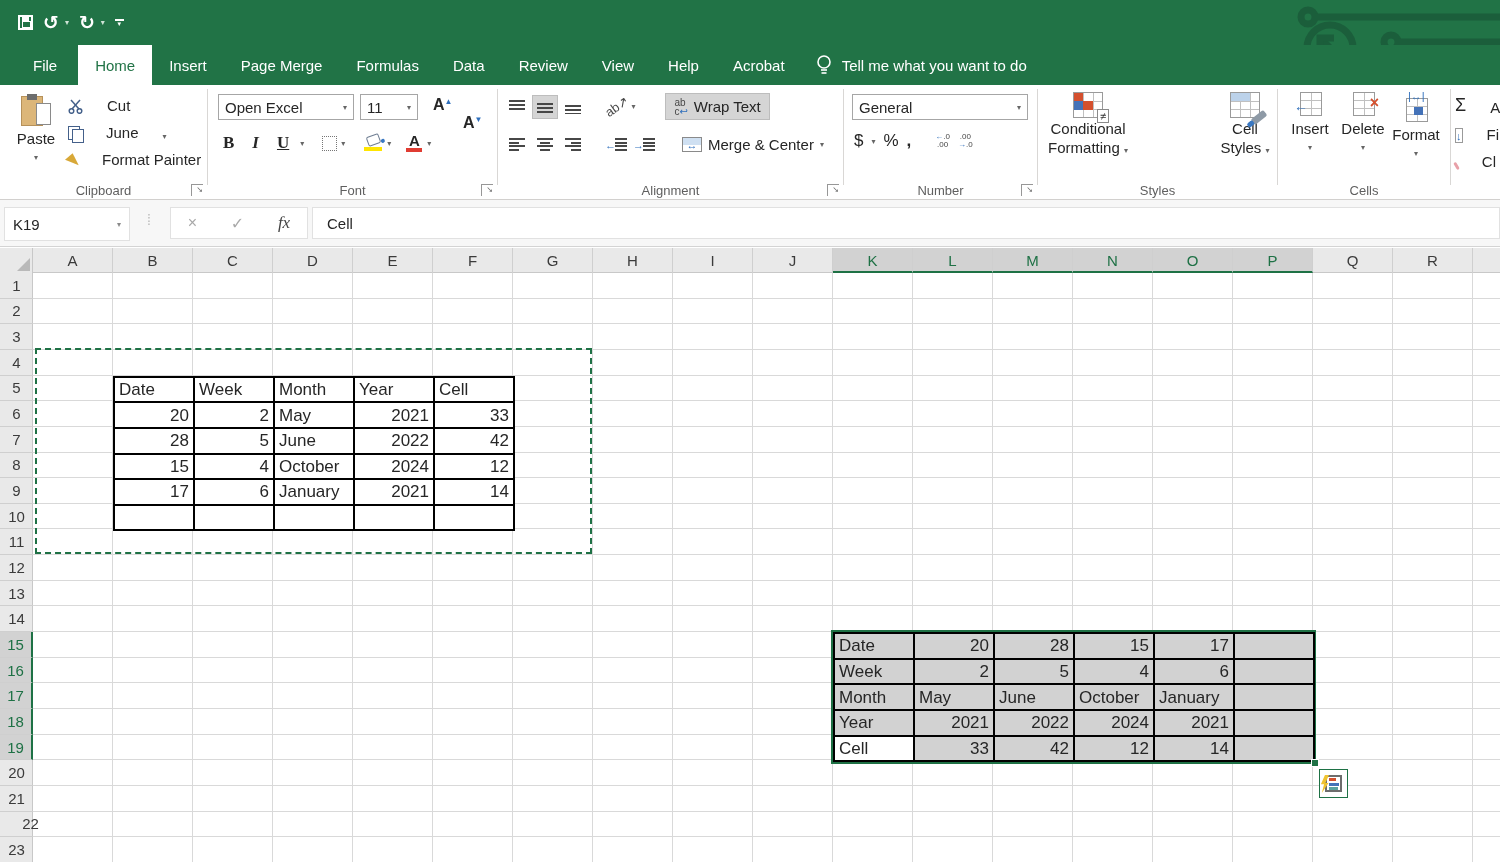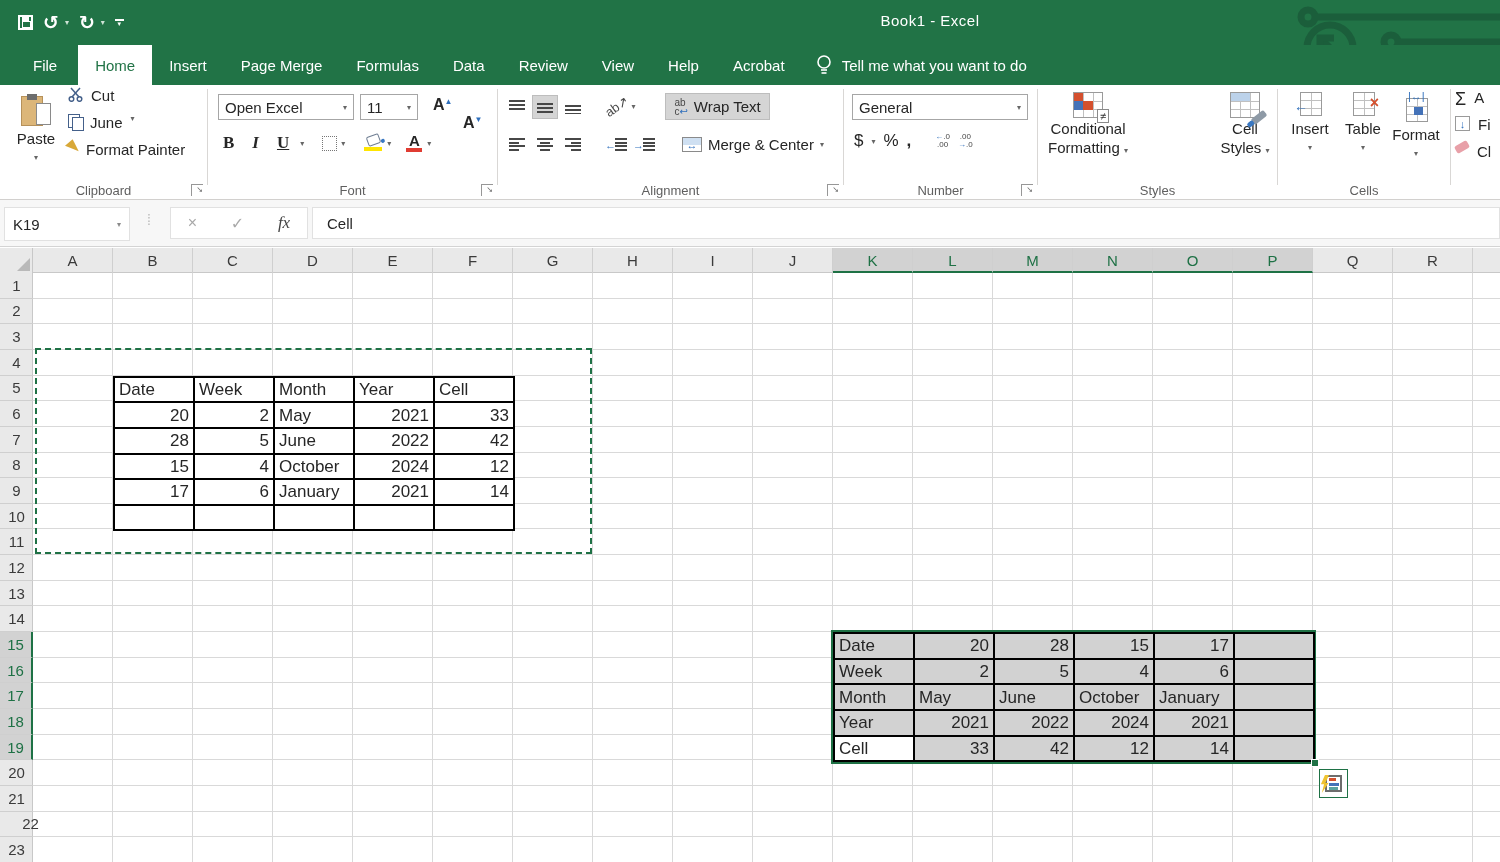--- a/index.html
+++ b/index.html
@@ -27,21 +27,21 @@
   .tab.first{padding:0 21px;margin-left:12px}
   .tab.active{background:#fff;color:#217346}
   .tellme{display:flex;align-items:center;gap:10px;color:#fff;font-size:15px;margin-left:14px}
 
   
   .ribbon{position:absolute;left:0;top:85px;width:1500px;height:115px;background:#fff;border-bottom:1px solid #d2d0ce;font-size:15px}
   .grp{position:absolute;top:0;height:114px}
   .grp-label{position:absolute;bottom:1px;left:0;right:0;text-align:center;font-size:13px;color:#5f5f5f}
   .launcher{position:absolute;bottom:3px;right:4px;width:12px;height:12px;border-top:1px solid #979797;border-left:1px solid #979797;font-size:8px;color:#666;line-height:10px;text-align:right}
   .vsep{position:absolute;top:4px;width:1px;height:96px;background:#d9d7d5}
-  .row-item{display:flex;align-items:flex-start;gap:8px;height:27px;padding:0 4px;white-space:nowrap}
+  .row-item{display:flex;align-items:flex-end;gap:24px;height:27px;padding:0 4px;white-space:nowrap}
   .mini-caret{font-size:8px;color:#666}
   .bigbtn{display:flex;flex-direction:column;align-items:center;justify-content:flex-start;gap:2px;padding-top:5px;text-align:center;line-height:17px}
   .pressed{background:#d5d5d5;border:1px solid #bdbdbd}
 
   
   .paste-ic{width:30px;height:34px;position:relative}
   .paste-ic .board{position:absolute;left:0;top:2px;width:22px;height:30px;background:#dcb679;border:1px solid #b6915a}
   .paste-ic .clip{position:absolute;left:6px;top:0;width:10px;height:6px;background:#6d6d6d}
   .paste-ic .page{position:absolute;right:0;top:9px;width:15px;height:22px;background:#fff;border:1px solid #8a8a8a}
   .copy-ic{width:14px;height:15px;position:relative}
@@ -162,21 +162,20 @@
     <span class="save-ic"></span>
     <span class="undo-redo">↺</span>
       <span class="caret">▾</span>
     <span class="undo-redo">↻</span>
       <span class="caret">▾</span>
     <span class="qat-custom">
         <i></i>
         <b>▾</b>
       </span>
   </div>
-  <div class="wintitle">Book1 - Excel</div>
   <svg class="watermark" width="225" height="88" viewBox="0 0 225 88">
     <g stroke="#1b5e3b" stroke-width="7" fill="none">
       <circle cx="33" cy="17" r="7"></circle>
         <line x1="40" y1="17" x2="225" y2="17"></line>
       <circle cx="55" cy="48" r="23"></circle>
       <line x1="64" y1="57" x2="47" y2="40"></line>
         <path d="M45 52 L45 38 L59 38"></path>
       <circle cx="116" cy="42" r="7"></circle>
         <line x1="123" y1="42" x2="225" y2="42"></line>
       <circle cx="23" cy="78" r="7"></circle>
@@ -386,21 +385,21 @@
           <span class="arrow">←</span>
         </span>
       <span>Insert</span>
       <span class="mini-caret">▾</span>
     </div>
     <div class="bigbtn abs" style="left:60px;top:2px;width:50px">
       <span class="cells-ic">
           <span class="g"></span>
           <span class="x">×</span>
         </span>
-      <span>Table</span>
+      <span>Delete</span>
       <span class="mini-caret">▾</span>
     </div>
     <div class="bigbtn abs" style="left:112px;top:2px;width:52px">
       <span class="cells-ic" style="margin-top:6px">
           <span class="g"></span>
           <span class="fill"></span>
           <span class="lr">|↔|</span>
         </span>
       <span>Format</span>
       <span class="mini-caret">▾</span>

